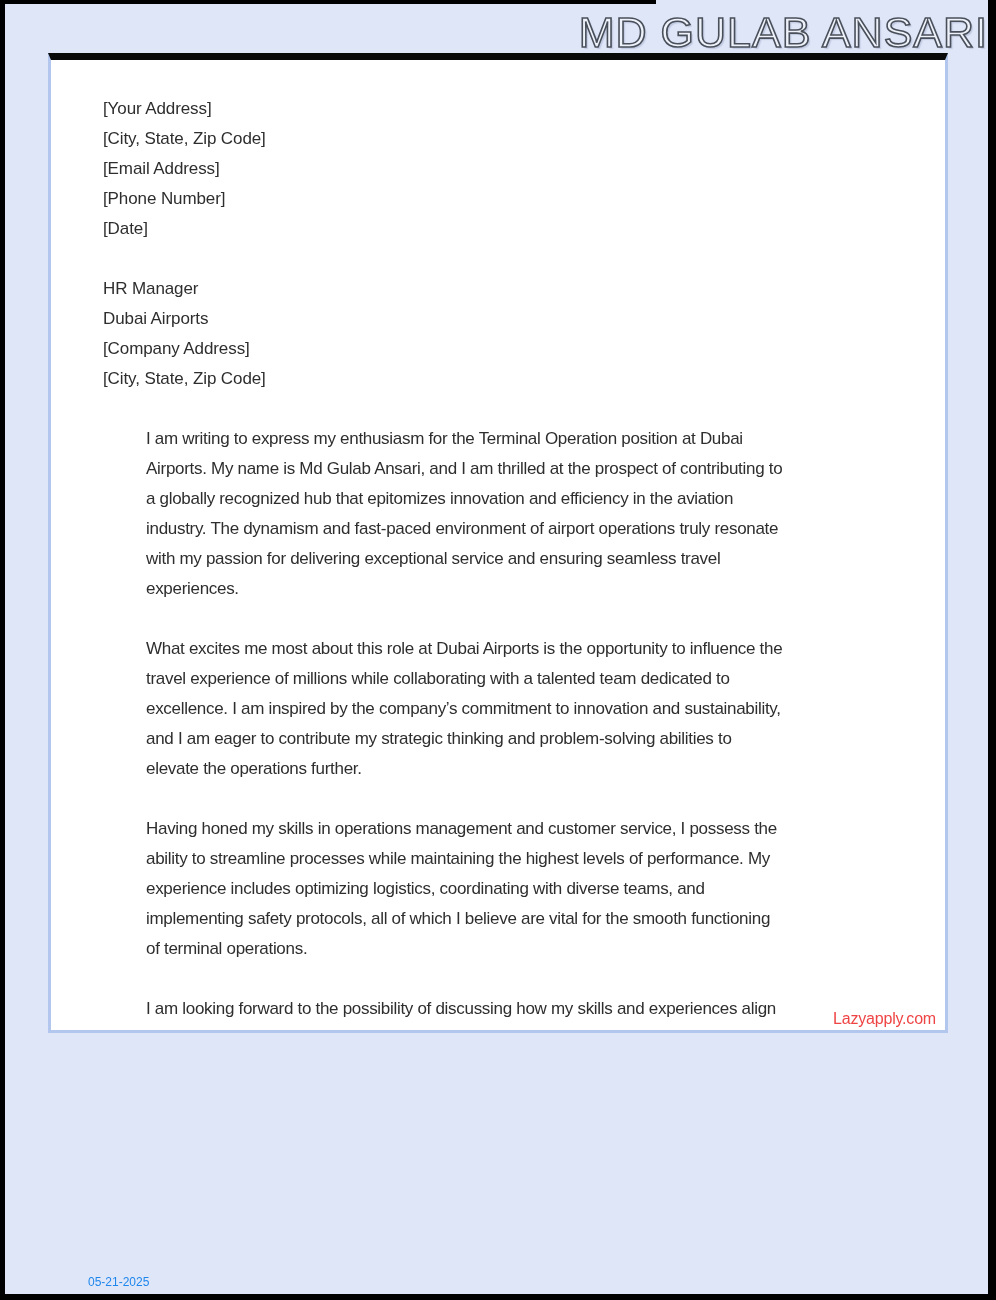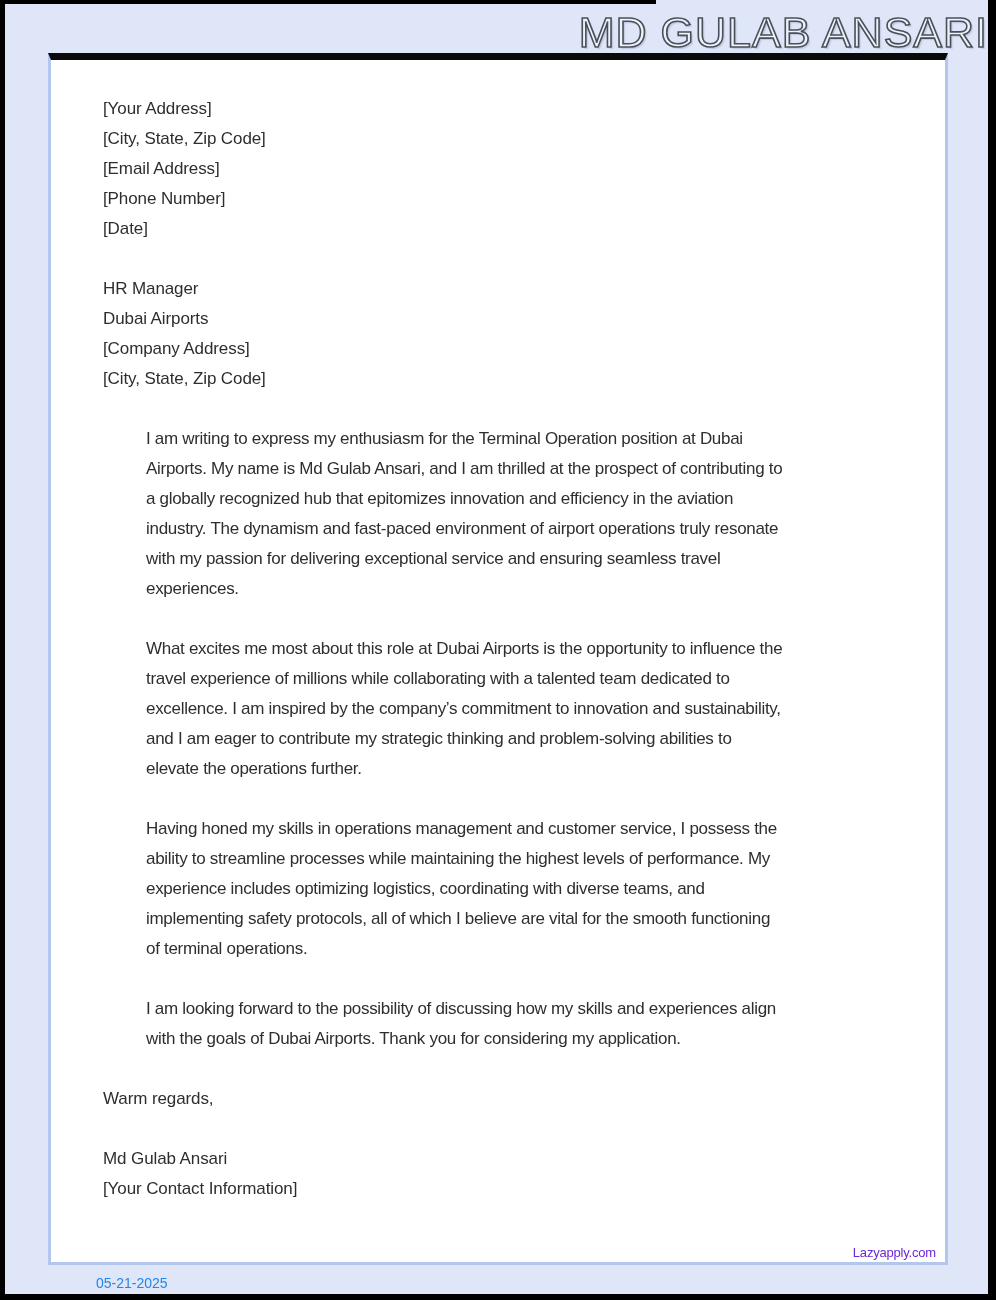--- a/index.html
+++ b/index.html
@@ -31,21 +31,21 @@
     -webkit-text-stroke:1.6px #4a505a;
     text-shadow:2px 2px 1px rgba(170,180,210,0.55);
     white-space:nowrap;
     z-index:2;
   }
 
   
   .page{
     position:absolute;
     left:48px;top:53px;
-    width:900px;height:1212px;
+    width:900px;height:980px;
     box-sizing:border-box;
     background:#ffffff;
     border:3px solid #b3c7ee;
     border-top:7px solid #0a0a0a;
     overflow:hidden;
     z-index:1;
   }
   .page-inner{
     padding:34px 48px 0 52px;
     font-size:17px;
@@ -58,30 +58,30 @@
     white-space:pre-line;
   }
   .block:last-child{margin-bottom:0;}
   .body-para{
     letter-spacing:-0.3px;
     margin-left:43px;
   }
   .watermark{
     position:absolute;
     right:9px;bottom:2px;
-    font-size:13px;
-    color:#6d28d9;
+    font-size:16px;
+    color:#ef4444;
     letter-spacing:-0.2px;
     text-align:right;
   }
   
   .date-stamp{
     position:absolute;
-    left:96px;top:1275px;
-    font-size:14px;
+    left:88px;top:1275px;
+    font-size:12px;
     color:#1e86ed;
     z-index:3;
   }
 </style>
 </head>
 <body>
 
 <div class="screen">
 
   <div class="frame-left"></div>

